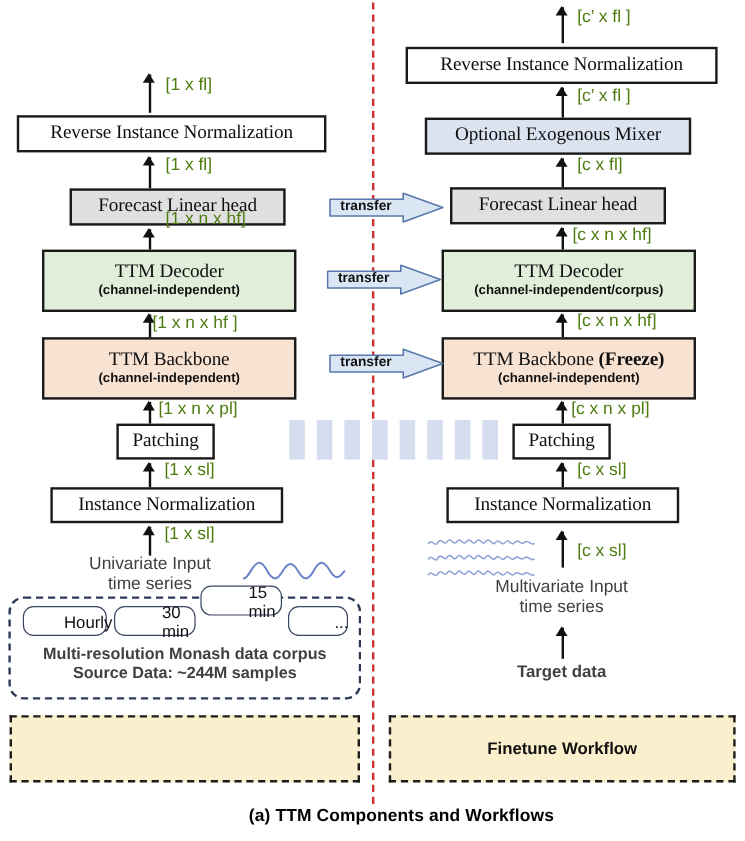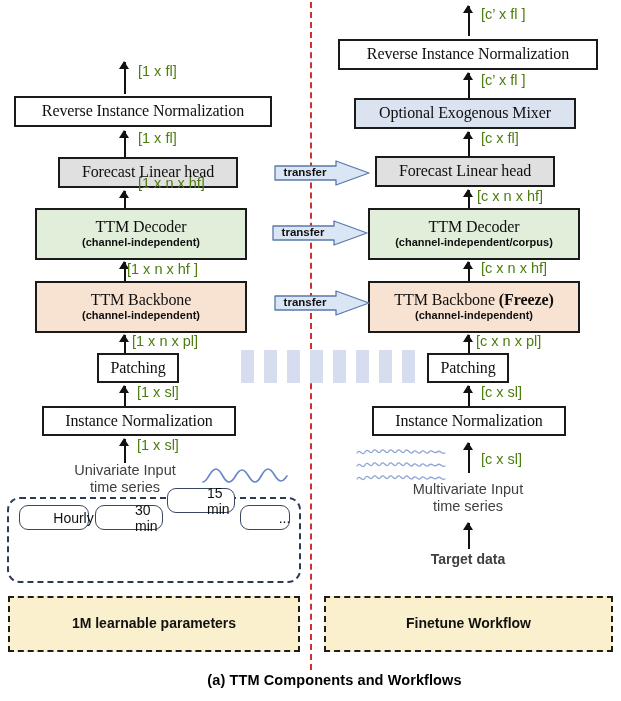--- a/index.html
+++ b/index.html
@@ -241,23 +241,26 @@
   <div class="pill" style="left:95px;top:505px;width:68px;">
     <span>30 min</span>
   </div>
   <div class="pill" style="left:167px;top:488px;width:68px;">
     <span>15 min</span>
   </div>
   <div class="pill" style="left:240px;top:505px;width:50px;">
     <span>...</span>
   </div>
 
+  <div class="cap bold" style="left:7px;top:537px;width:294px;">
+    <div>Multi-resolution Monash data corpus</div>
+    <div>Source Data: ~244M samples</div>
+  </div>
 
   <div class="yellowbox" style="left:8px;top:596px;width:292px;height:56px;">
-    <div>1M learnable parameters</div>
   </div>
 
   <div class="varrow" style="left:468px;top:6px;height:30px;">
     <span class="stem"></span>
       <span class="head"></span>
   </div>
   <div class="lbl" style="left:481px;top:7px;">[c’ x fl ]</div>
 
   <div class="box" style="left:338px;top:39px;width:260px;height:31px;">
     <span class="t1">Reverse Instance Normalization</span>

